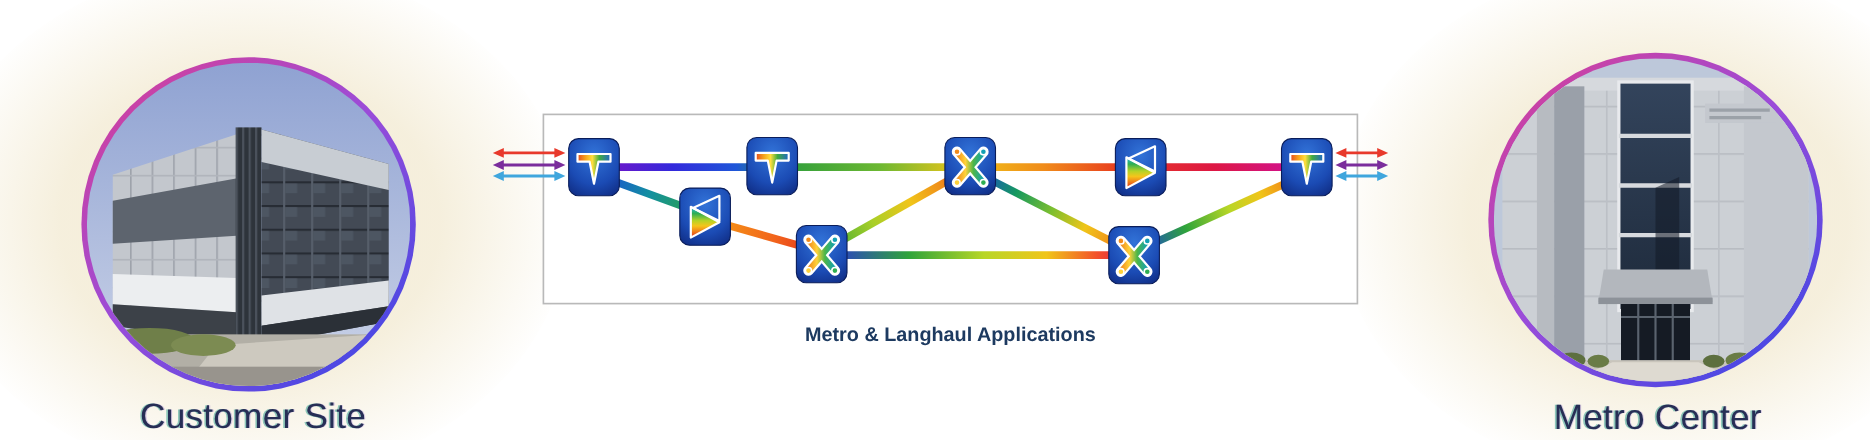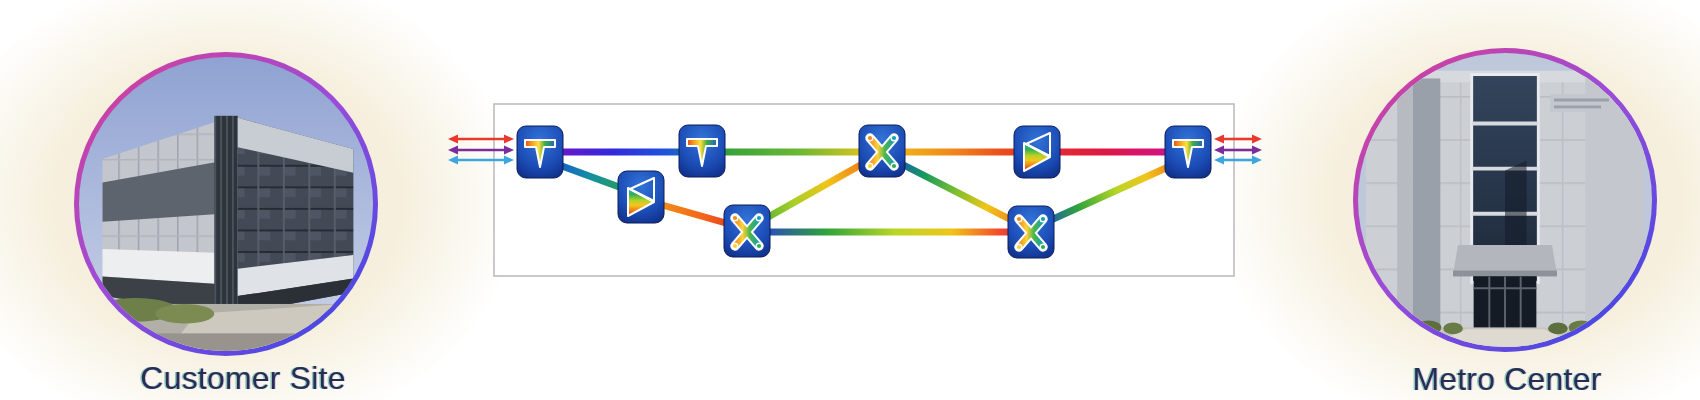--- a/index.html
+++ b/index.html
@@ -20,21 +20,21 @@
         padding:5px;box-sizing:border-box;
         background:linear-gradient(140deg,#d73f97 4%,#9a4cd9 48%,#3847e6 96%);}
   .ring.left{left:74px;top:52px;}
   .ring.right{left:1353px;top:48px;}
   .photo{width:100%;height:100%;border-radius:50%;overflow:hidden;display:block;}
   .photo svg{display:block;width:100%;height:100%;}
 
   .site-label{position:absolute;width:360px;text-align:center;
         font-size:32px;letter-spacing:0.2px;color:#272e55;
         text-shadow:-1.5px 0 0 rgba(12,142,124,0.45), 1px 0 0 rgba(120,70,200,0.25);}
-  .site-label.left{left:63px;top:360px;}
+  .site-label.left{left:50px;top:360px;}
   .site-label.right{left:1327px;top:361px;}
 
   .caption{position:absolute;left:494px;top:294px;width:740px;text-align:center;
         font-size:18px;font-weight:bold;color:#1d3a60;}
 </style>
 </head>
 <body>
 
 <div class="stage">
 
@@ -316,13 +316,14 @@
         </g>
       </g>
       <g transform="translate(1165,126)">
         <rect x="0" y="0" width="46" height="52" rx="9" fill="url(#nodeG)" stroke="#0a1d5a" stroke-width="1"></rect>
         <g>
           <path d="M8,14 H38 V21 H27 L23,41 L19,21 H8 Z" fill="url(#tG)" stroke="#ffffff" stroke-width="2" stroke-linejoin="round"></path>
         </g>
       </g>
     </svg>
 
+  <div class="caption">Metro &amp; Langhaul Applications</div>
 </div>
 
 </body></html>

